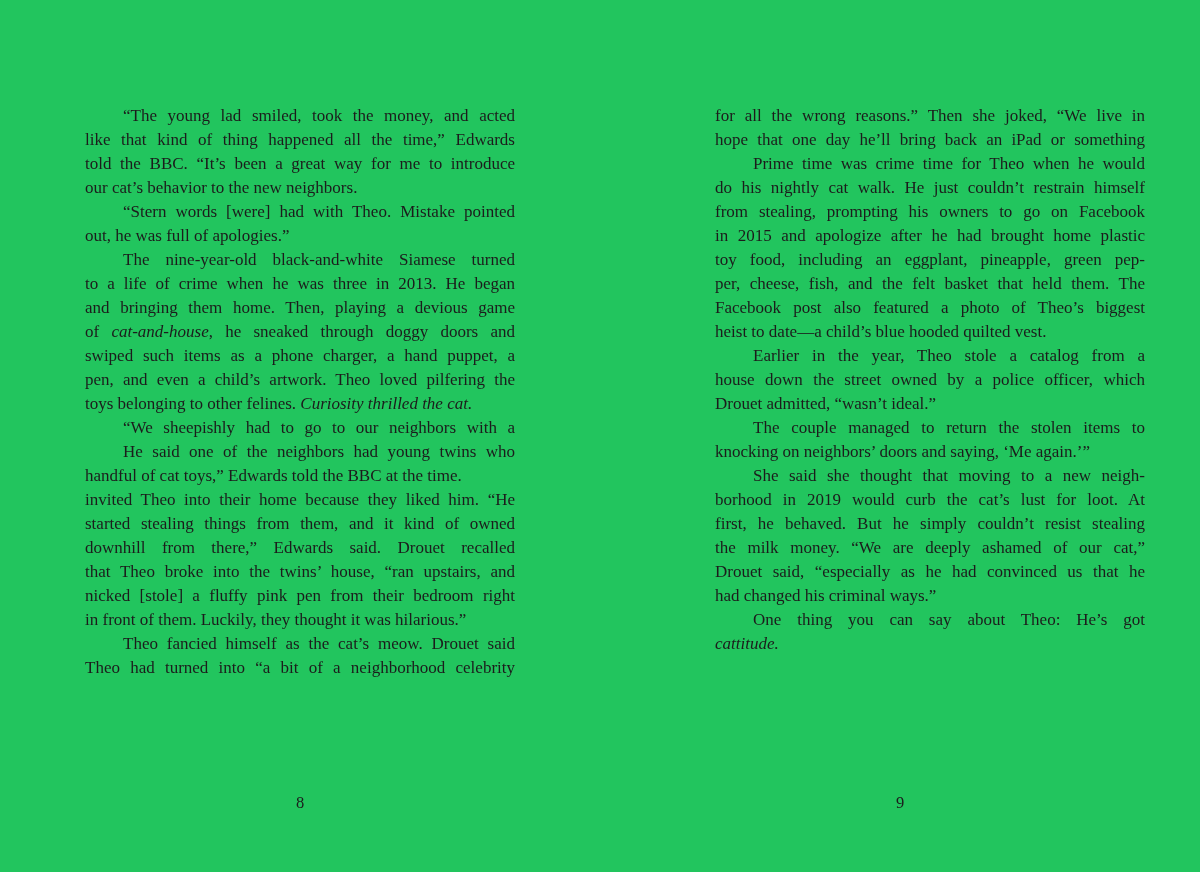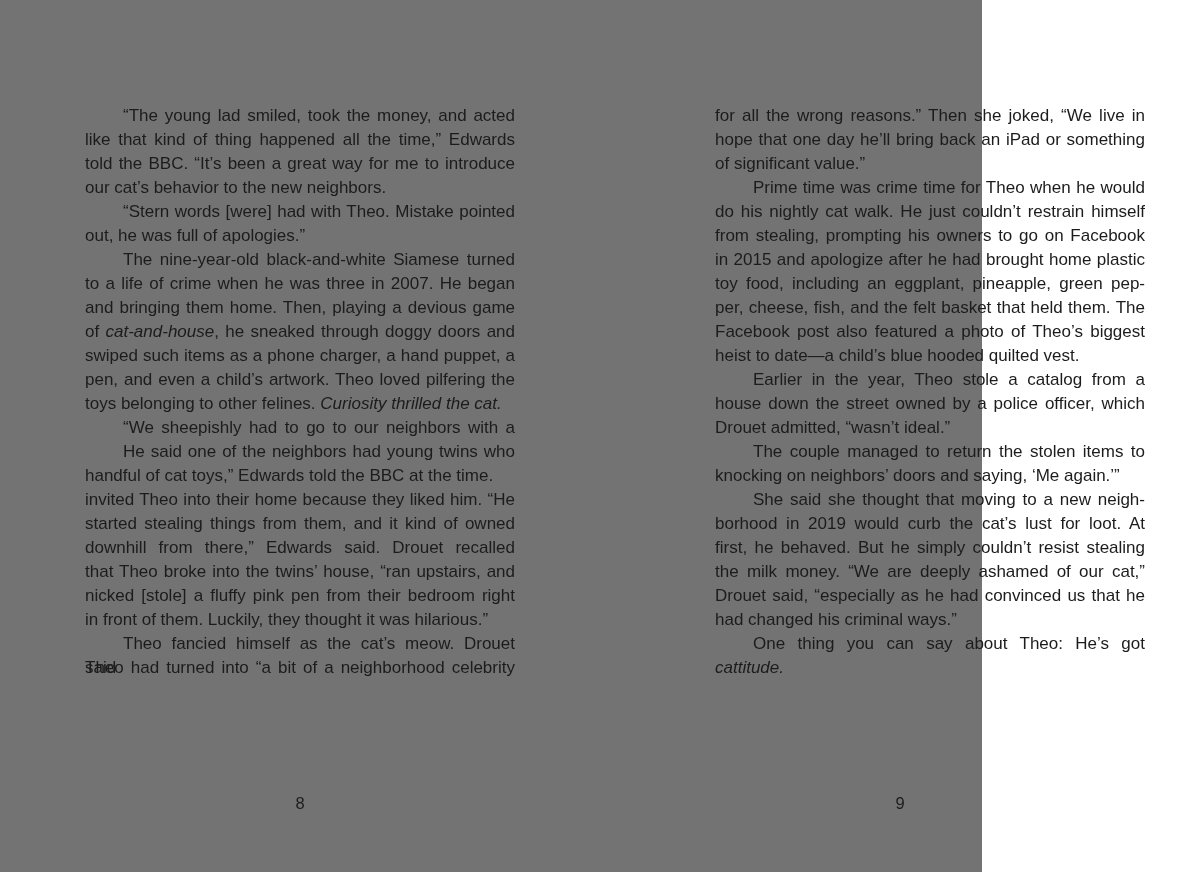--- a/index.html
+++ b/index.html
@@ -1,19 +1,19 @@
 <!DOCTYPE html>
 <html><head>
 <meta charset="utf-8">
 <style>
   * { margin: 0; padding: 0; box-sizing: border-box; }
   html, body { width: 1200px; height: 872px; background: #ffffff; overflow: hidden; }
   .spread {
-    position: relative; width: 982px; height: 872px; background: #737373;
-    font-family: Liberation Sans, sans-serif; color: #1c1c1c;
+    position: relative; width: 1200px; height: 872px; background: #22c55e;
+    font-family: Liberation Serif, serif; color: #1c1c1c;
   }
   .col {
     position: absolute; top: 104px; width: 430px;
     font-size: 17px; line-height: 24px;
   }
   .col-left  { left: 85px; }
   .col-right { left: 715px; }
   .line { text-align: justify; text-align-last: justify; height: 24px; }
   .line.para-end { text-align-last: left; }
   .line.indent { text-indent: 38px; }
@@ -31,21 +31,21 @@
 <div class="spread">
 
   <div class="col col-left">
       <div class="line indent"><span>“The young lad smiled, took the money, and acted</span></div>
       <div class="line"><span>like that kind of thing happened all the time,” Edwards</span></div>
       <div class="line"><span>told the BBC. “It’s been a great way for me to introduce</span></div>
       <div class="line para-end"><span>our cat’s behavior to the new neighbors.</span></div>
       <div class="line indent"><span>“Stern words [were] had with Theo. Mistake pointed</span></div>
       <div class="line para-end"><span>out, he was full of apologies.”</span></div>
       <div class="line indent"><span>The nine-year-old black-and-white Siamese turned</span></div>
-      <div class="line"><span>to a life of crime when he was three in 2007. He began</span></div>
+      <div class="line"><span>to a life of crime when he was three in 2013. He began</span></div>
       <div class="line"><span>and bringing them home. Then, playing a devious game</span></div>
       <div class="line"><span>of </span><span class="it">cat-and-house</span><span>, he sneaked through doggy doors and</span></div>
       <div class="line"><span>swiped such items as a phone charger, a hand puppet, a</span></div>
       <div class="line"><span>pen, and even a child’s artwork. Theo loved pilfering the</span></div>
       <div class="line para-end"><span>toys belonging to other felines. </span><span class="it">Curiosity thrilled the cat.</span></div>
       <div class="line indent"><span>“We sheepishly had to go to our neighbors with a</span></div>
       <div class="line indent"><span>He said one of the neighbors had young twins who</span></div>
       <div class="line para-end"><span>handful of cat toys,” Edwards told the BBC at the time.</span></div>
       <div class="line"><span>invited Theo into their home because they liked him. “He</span></div>
       <div class="line"><span>started stealing things from them, and it kind of owned</span></div>
@@ -53,21 +53,20 @@
       <div class="line"><span>that Theo broke into the twins’ house, “ran upstairs, and</span></div>
       <div class="line"><span>nicked [stole] a fluffy pink pen from their bedroom right</span></div>
       <div class="line para-end"><span>in front of them. Luckily, they thought it was hilarious.”</span></div>
       <div class="line indent"><span>Theo fancied himself as the cat’s meow. Drouet said</span></div>
       <div class="line"><span>Theo had turned into “a bit of a neighborhood celebrity</span></div>
     </div>
 
   <div class="col col-right">
       <div class="line"><span>for all the wrong reasons.” Then she joked, “We live in</span></div>
       <div class="line"><span>hope that one day he’ll bring back an iPad or something</span></div>
-      <div class="line para-end"><span>of significant value.”</span></div>
       <div class="line indent"><span>Prime time was crime time for Theo when he would</span></div>
       <div class="line"><span>do his nightly cat walk. He just couldn’t restrain himself</span></div>
       <div class="line"><span>from stealing, prompting his owners to go on Facebook</span></div>
       <div class="line"><span>in 2015 and apologize after he had brought home plastic</span></div>
       <div class="line"><span>toy food, including an eggplant, pineapple, green pep-</span></div>
       <div class="line"><span>per, cheese, fish, and the felt basket that held them. The</span></div>
       <div class="line"><span>Facebook post also featured a photo of Theo’s biggest</span></div>
       <div class="line para-end"><span>heist to date—a child’s blue hooded quilted vest.</span></div>
       <div class="line indent"><span>Earlier in the year, Theo stole a catalog from a</span></div>
       <div class="line"><span>house down the street owned by a police officer, which</span></div>

